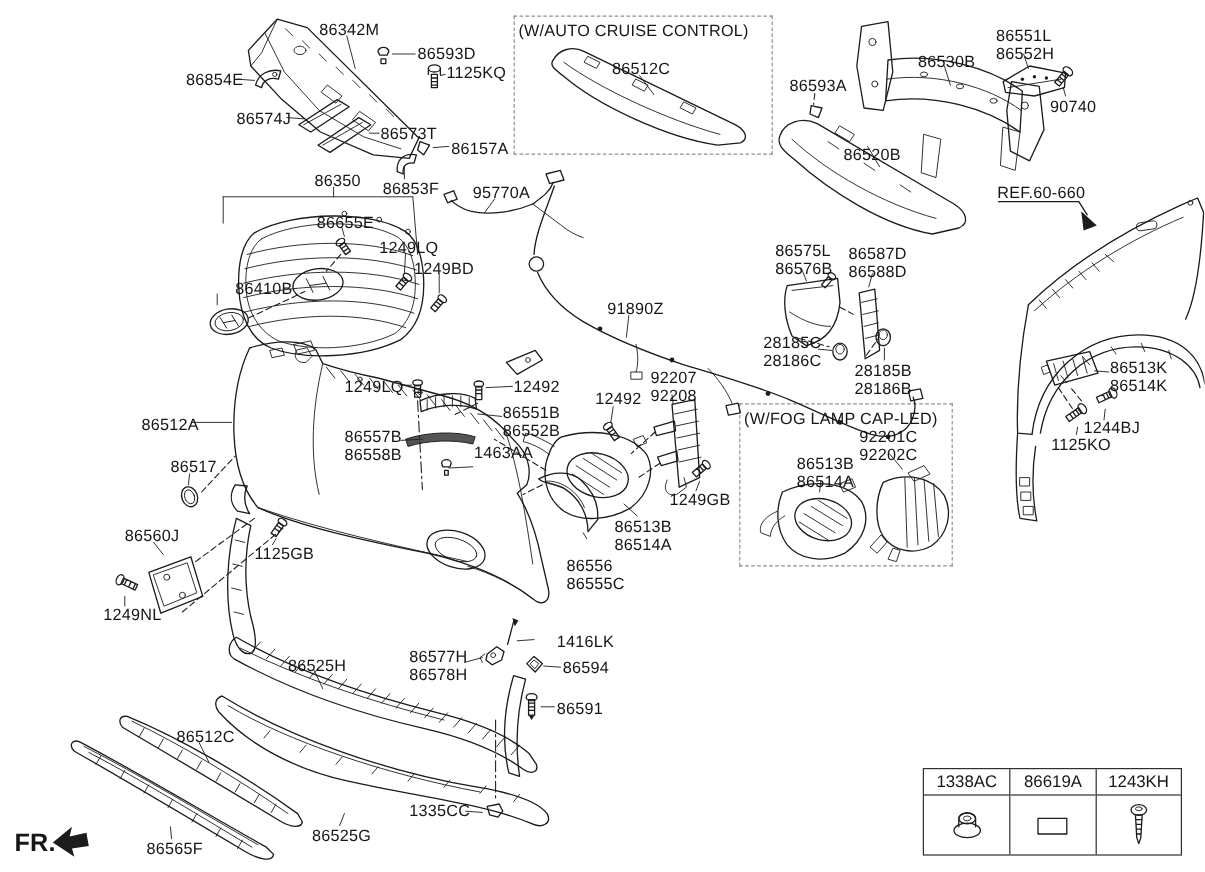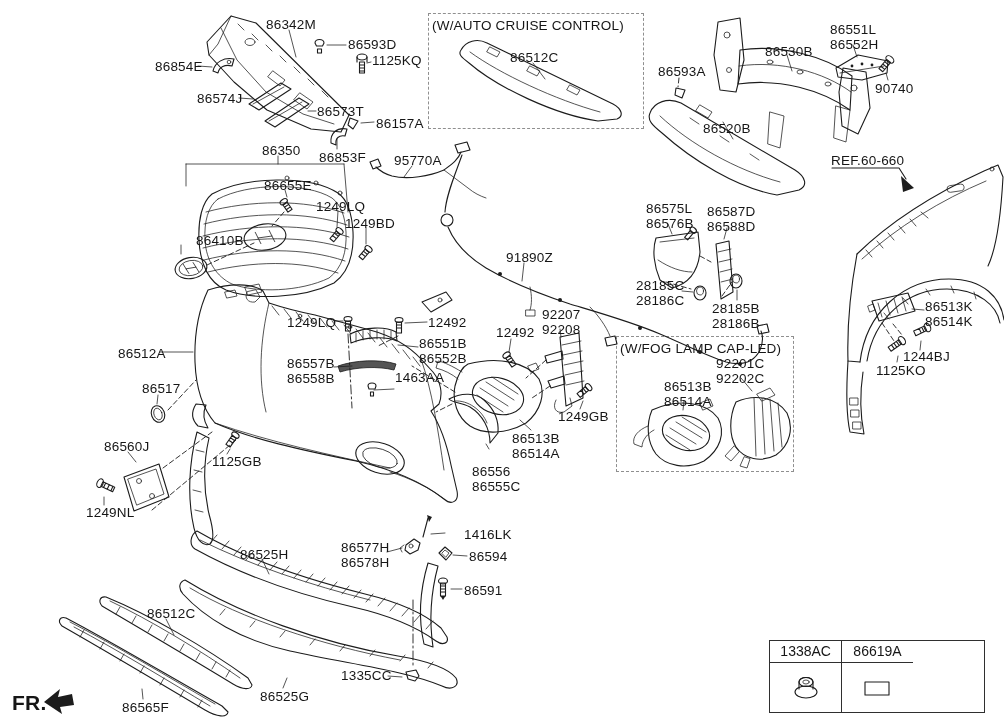--- a/index.html
+++ b/index.html
@@ -575,15 +575,25 @@
       </div>
     </div>
     <div class="ft-col">
       <div class="ft-head">86619A</div>
       <div class="ft-cell">
         <svg width="34" height="30">
           <rect class="ln" x="5" y="9" width="24" height="13"></rect>
         </svg>
       </div>
     </div>
+    <div class="ft-col">
+      <div class="ft-head">1243KH</div>
+      <div class="ft-cell">
+        <svg width="30" height="40">
+          <ellipse class="ln" cx="15" cy="7" rx="6.5" ry="4.5"></ellipse>
+          <ellipse class="ln thin" cx="15" cy="6" rx="2.8" ry="1.6"></ellipse>
+          <path class="ln" d="M12.2,11 L13.3,30 L15,35 L16.7,30 L17.8,11 Z M12.5,15 h5 M12.8,19 h4.6 M13,23 h4.2 M13.3,27 h3.6"></path>
+        </svg>
+      </div>
+    </div>
   </div>
 
 </div>
 
 </body></html>

